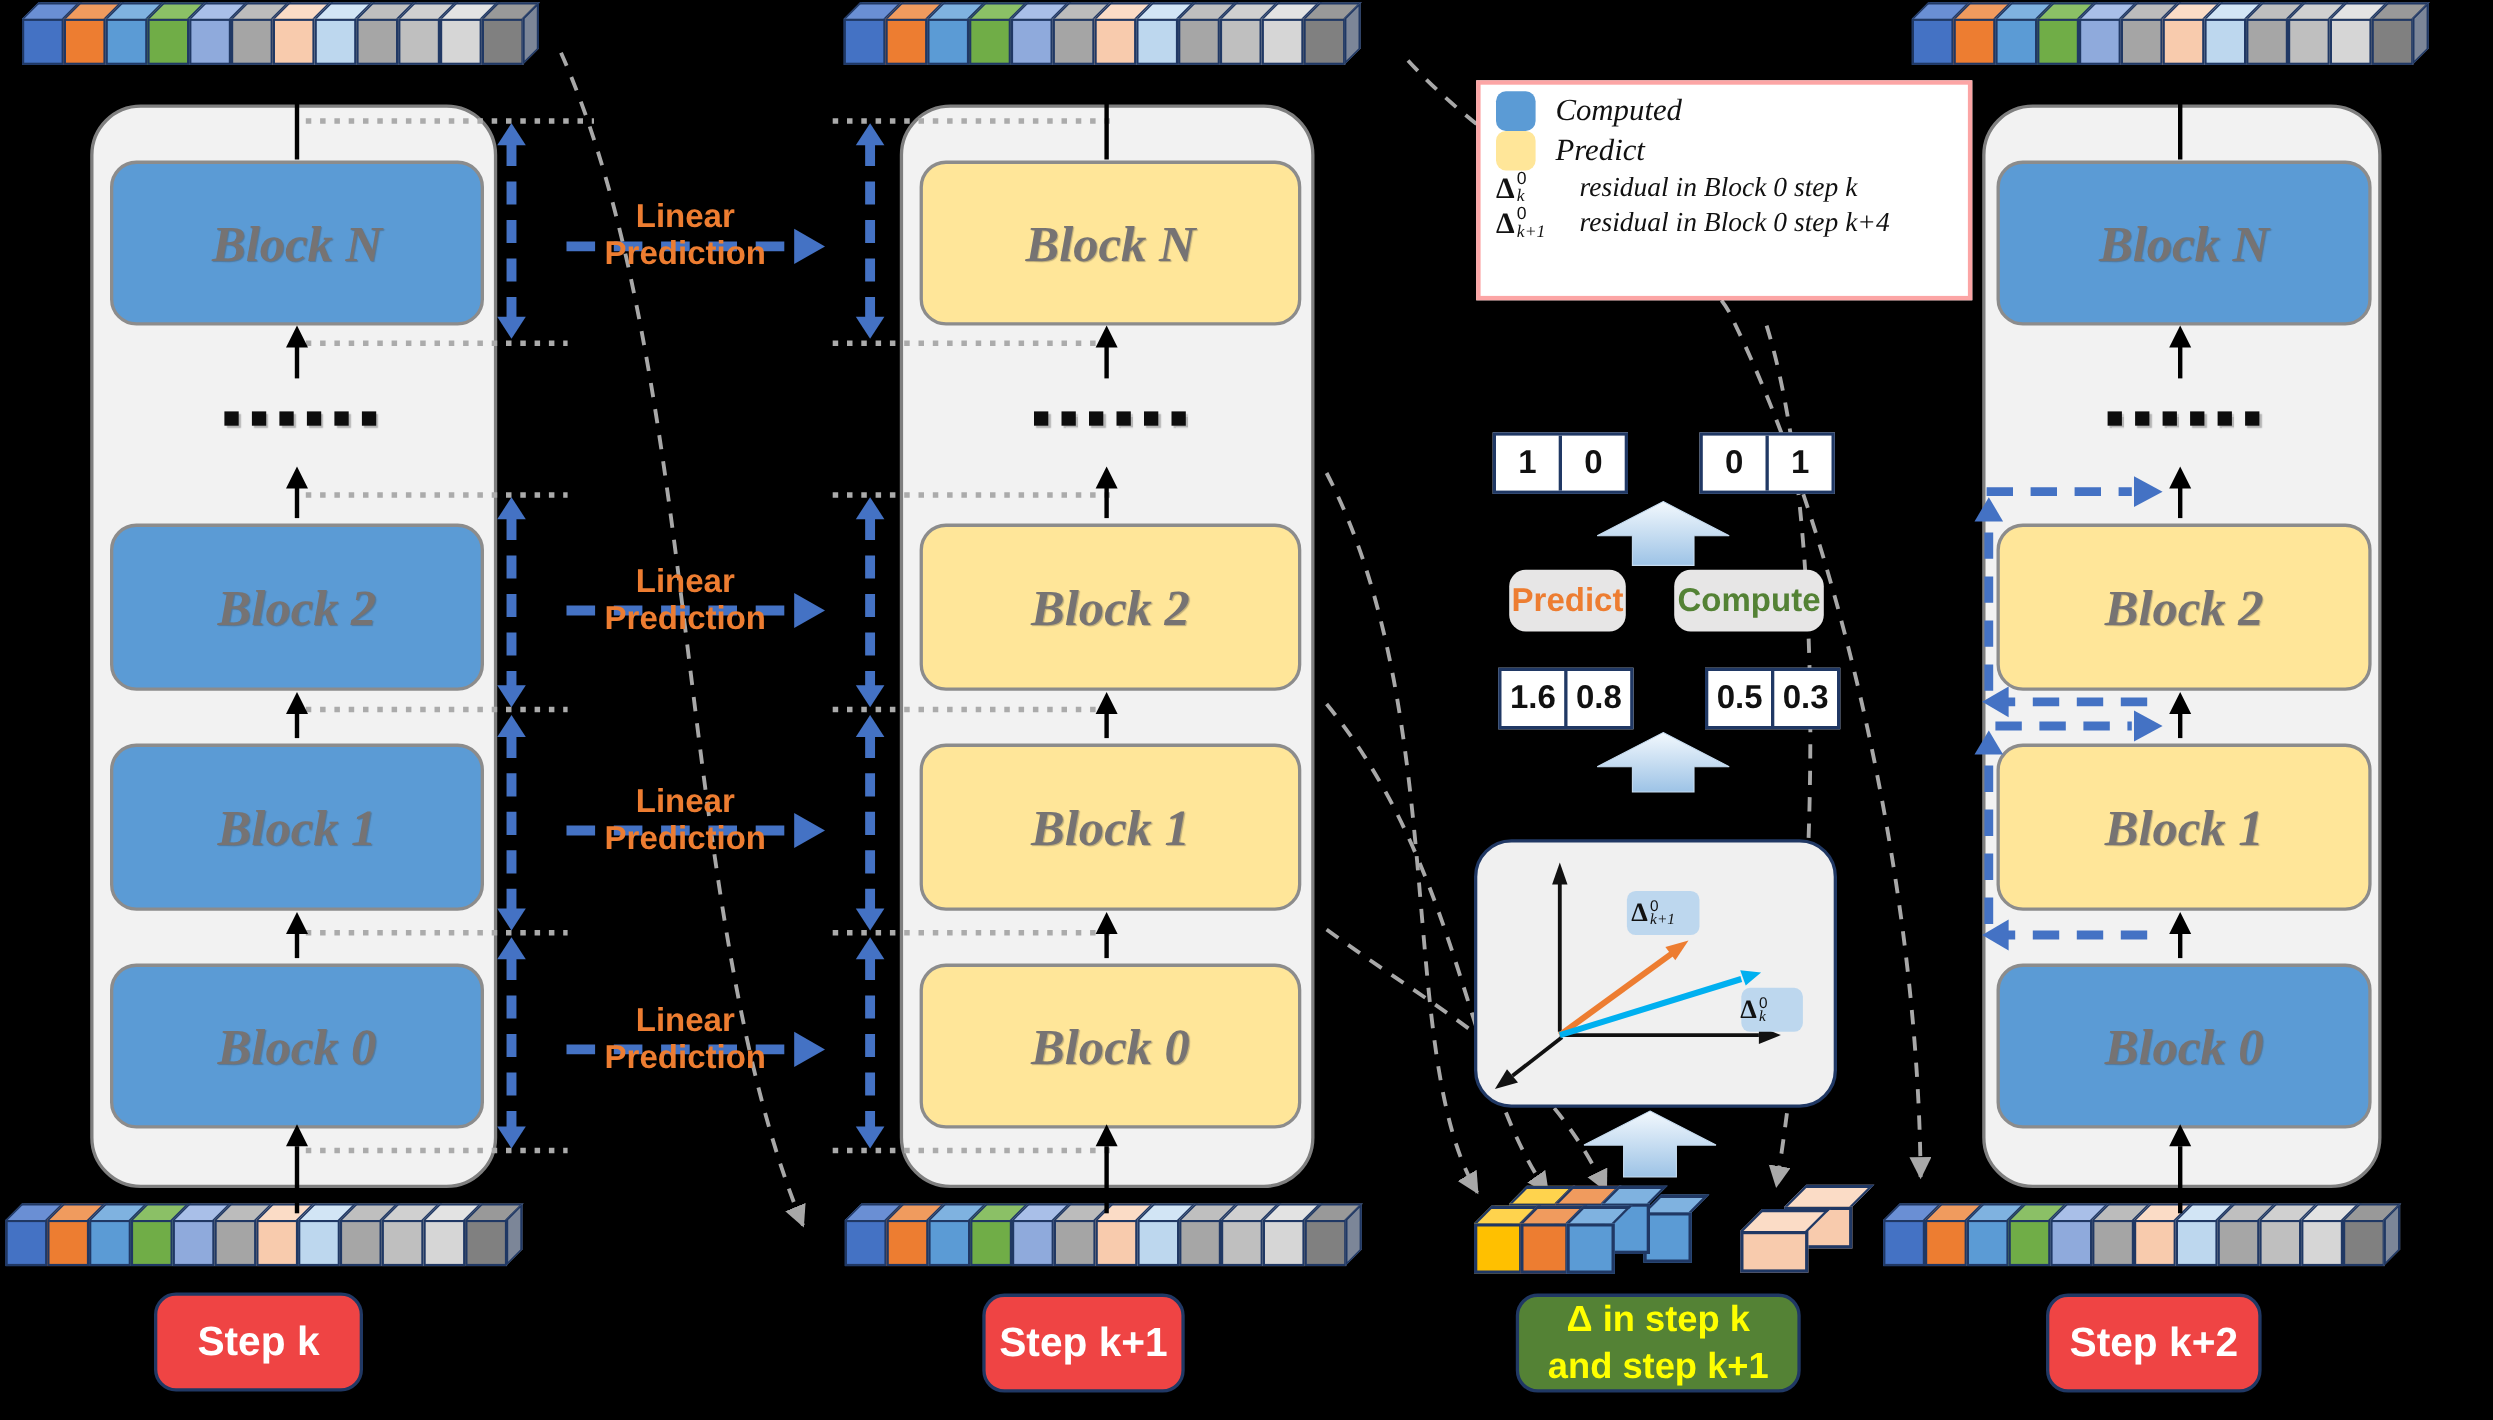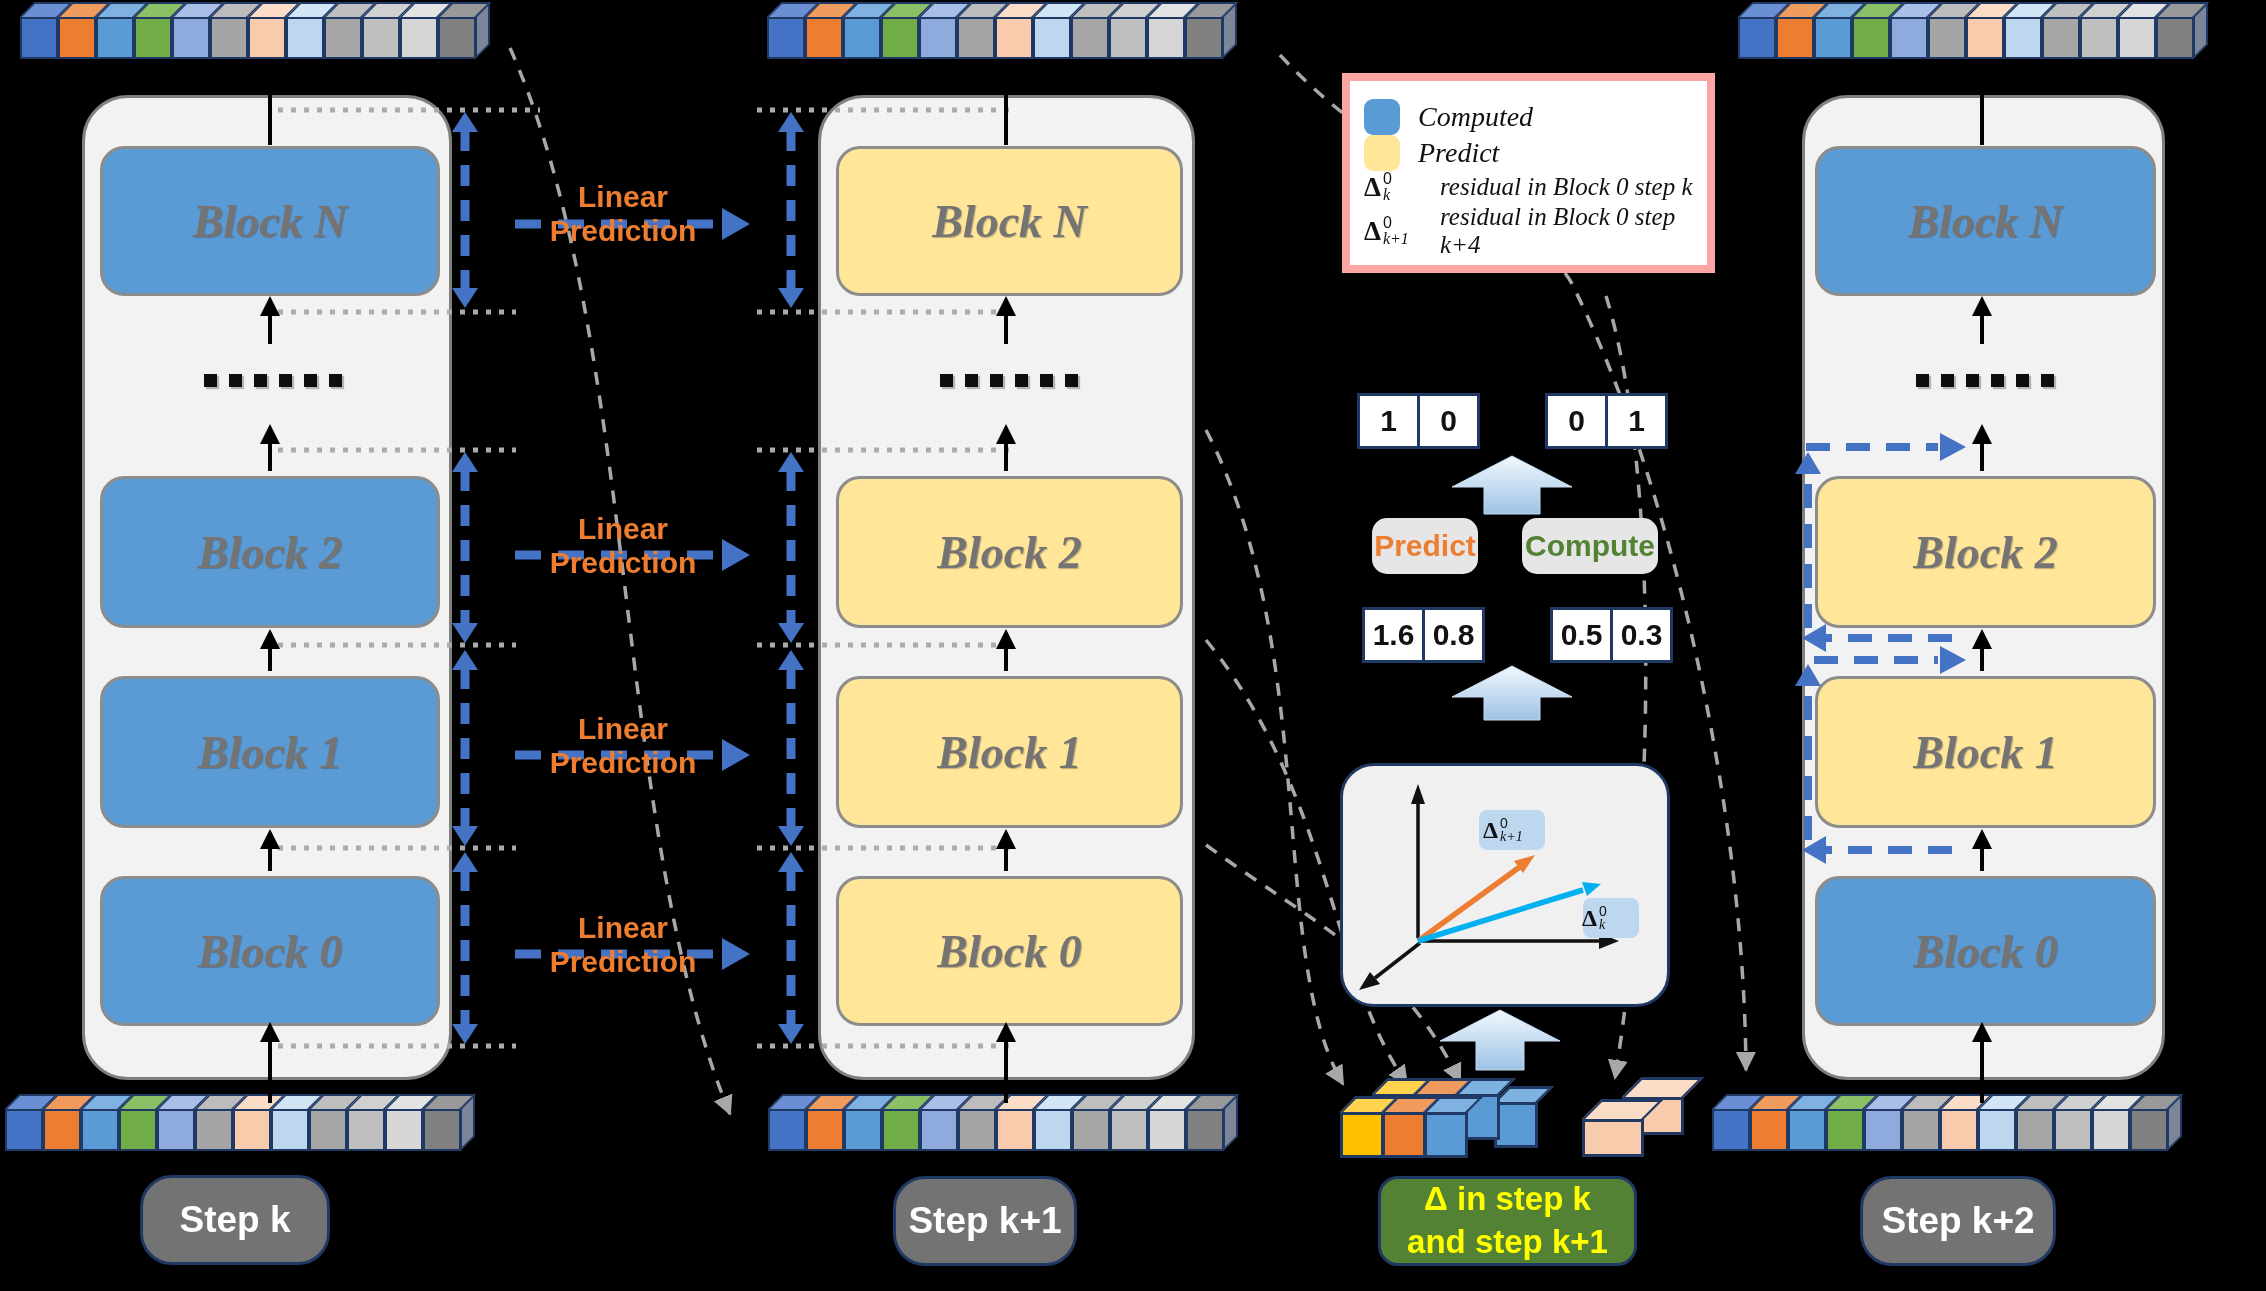--- a/index.html
+++ b/index.html
@@ -21,27 +21,27 @@
             border:2px solid #203864;border-bottom:none;box-sizing:border-box;}
   .cube-front{width:38px;height:42px;border:2px solid #203864;box-sizing:border-box;}
   .cube-end{width:15px;height:42px;background:#7C8698;border:2px solid #203864;box-sizing:border-box;
             transform:skewY(-45deg);transform-origin:0 0;margin-left:-1px;}
   
   .mini{position:absolute;}
   .mini .mtop{transform:skewX(-45deg);transform-origin:0 100%;border:3px solid #203864;border-bottom:none;box-sizing:border-box;}
   .mini .mfront{border:3px solid #203864;box-sizing:border-box;}
   
   .lp-label{position:absolute;width:240px;text-align:center;font-weight:bold;font-size:30px;color:#ED7D31;}
-  .step-box{position:absolute;background:#737373;border:3px solid #203864;border-radius:32px;color:#fff;
+  .step-box{position:absolute;background:#ef4444;border:3px solid #203864;border-radius:20px;color:#fff;
             display:flex;align-items:center;justify-content:center;font-weight:bold;font-size:37px;box-sizing:border-box;}
   .green-box{position:absolute;background:#548235;border:3px solid #203864;border-radius:20px;color:#FFFF00;
              display:flex;flex-direction:column;align-items:center;justify-content:center;font-weight:bold;font-size:33px;
              line-height:1.3;box-sizing:border-box;}
-  .legend{position:absolute;left:1342px;top:73px;width:373px;height:200px;background:#fff;border:8px solid #fca5a5;
-          box-sizing:border-box;display:flex;flex-direction:column;justify-content:flex-end;padding:6px 14px;}
+  .legend{position:absolute;left:1342px;top:73px;width:451px;height:200px;background:#fff;border:4px solid #fca5a5;
+          box-sizing:border-box;display:flex;flex-direction:column;justify-content:flex-start;padding:6px 14px;}
   .lrow{display:flex;align-items:center;gap:18px;}
   .swatch{width:36px;height:36px;border-radius:9px;flex:0 0 auto;}
   .sw-computed{background:#5B9BD5;}
   .sw-predict{background:#FFE699;}
   .ltext{font-family:"Liberation Serif",serif;font-style:italic;font-size:28px;color:#111;}
   .ltext-sm{font-family:"Liberation Serif",serif;font-style:italic;font-size:25px;color:#111;}
   .dsym{display:inline-flex;align-items:center;color:#111;flex:0 0 auto;min-width:58px;}
   .dbase{font-family:"Liberation Serif",serif;font-weight:bold;font-size:27px;}
   .dss{display:inline-flex;flex-direction:column;align-items:flex-start;line-height:1;font-size:16px;margin-left:2px;}
   .dss .dsubb{font-style:italic;font-family:"Liberation Serif",serif;}

